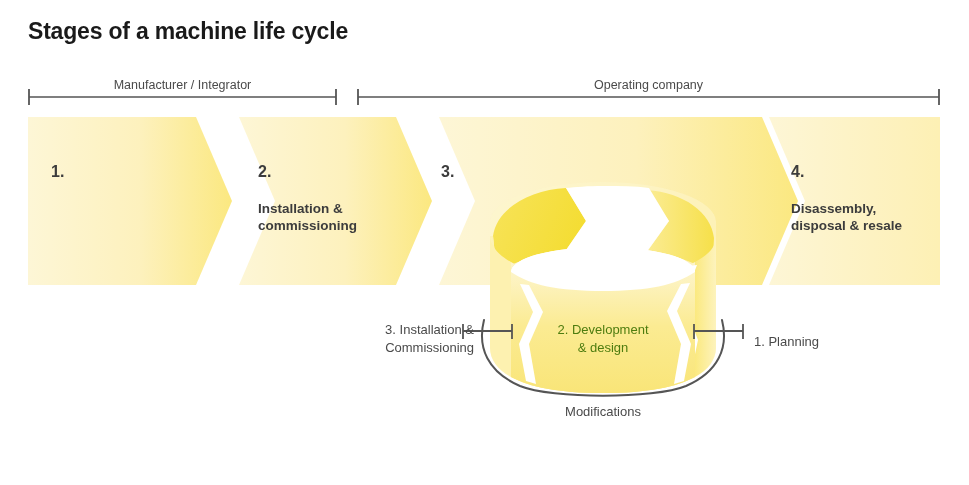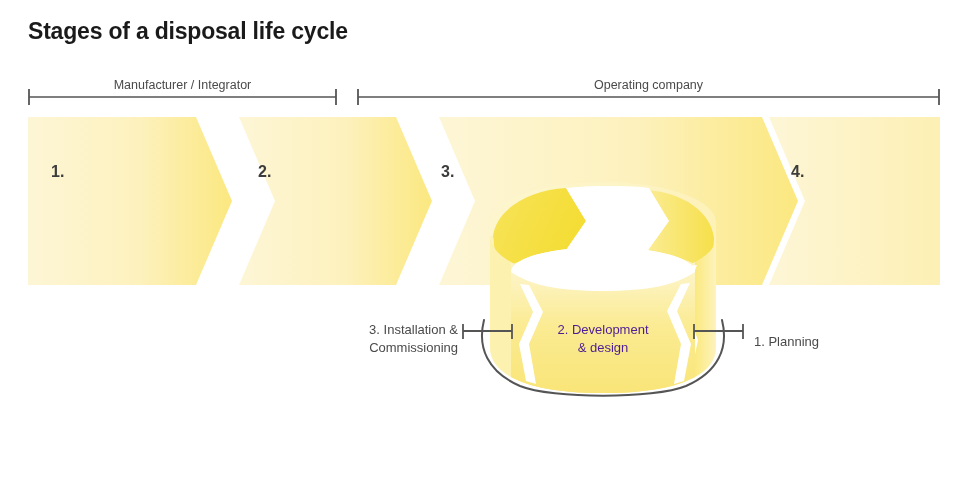--- a/index.html
+++ b/index.html
@@ -61,32 +61,32 @@
     position: absolute;
     font-size: 13px;
     line-height: 18px;
     color: #4a4a4a;
     white-space: pre-line;
   }
   .ring-center-label {
     position: absolute;
     font-size: 13px;
     line-height: 18px;
-    color: #4c1d95;
+    color: #4d7c0f;
     text-align: center;
     white-space: pre-line;
     width: 180px;
   }
 </style>
 </head>
 <body>
 
 <div id="stage">
 
-  <div class="title">Stages of a disposal life cycle</div>
+  <div class="title">Stages of a machine life cycle</div>
 
   <svg width="969" height="485" viewBox="0 0 969 485" style="position:absolute;left:0;top:0;pointer-events:none;">
 
     <g>
       <line x1="29" y1="97" x2="336" y2="97" stroke="#555555" stroke-width="1.6"></line>
       <line x1="29" y1="89" x2="29" y2="105" stroke="#555555" stroke-width="1.8"></line>
       <line x1="336" y1="89" x2="336" y2="105" stroke="#555555" stroke-width="1.8"></line>
     </g>
 
     <g>
@@ -228,32 +228,37 @@
 
   <div class="bracket-label" style="left:358px;top:78px;width:581px;">Operating company</div>
   <div class="bracket-label" style="left:28px;top:78px;width:309px;">Manufacturer / Integrator</div>
 
   <div class="chev-label" style="left:51px;top:146px;">
     <span class="chev-num">1.</span>
   </div>
 
   <div class="chev-label" style="left:258px;top:146px;">
     <span class="chev-num">2.</span>
+    <span>Installation &amp;
+commissioning</span>
   </div>
 
   <div class="chev-label" style="left:441px;top:146px;">
     <span class="chev-num">3.</span>
   </div>
 
   <div class="chev-label" style="left:791px;top:146px;">
     <span class="chev-num">4.</span>
-  </div>
-
-  <div class="sublabel" style="left:336px;top:321px;width:122px;text-align:right;">3. Installation &amp;
+    <span>Disassembly,
+disposal &amp; resale</span>
+  </div>
+
+  <div class="sublabel" style="left:352px;top:321px;width:122px;text-align:right;">3. Installation &amp;
 Commissioning</div>
 
   <div class="ring-center-label" style="left:513px;top:321px;">2. Development
 &amp; design</div>
 
   <div class="sublabel" style="left:754px;top:333px;">1. Planning</div>
 
+  <div class="sublabel" style="left:513px;top:403px;width:180px;text-align:center;">Modifications</div>
 
 </div>
 
 </body></html>

